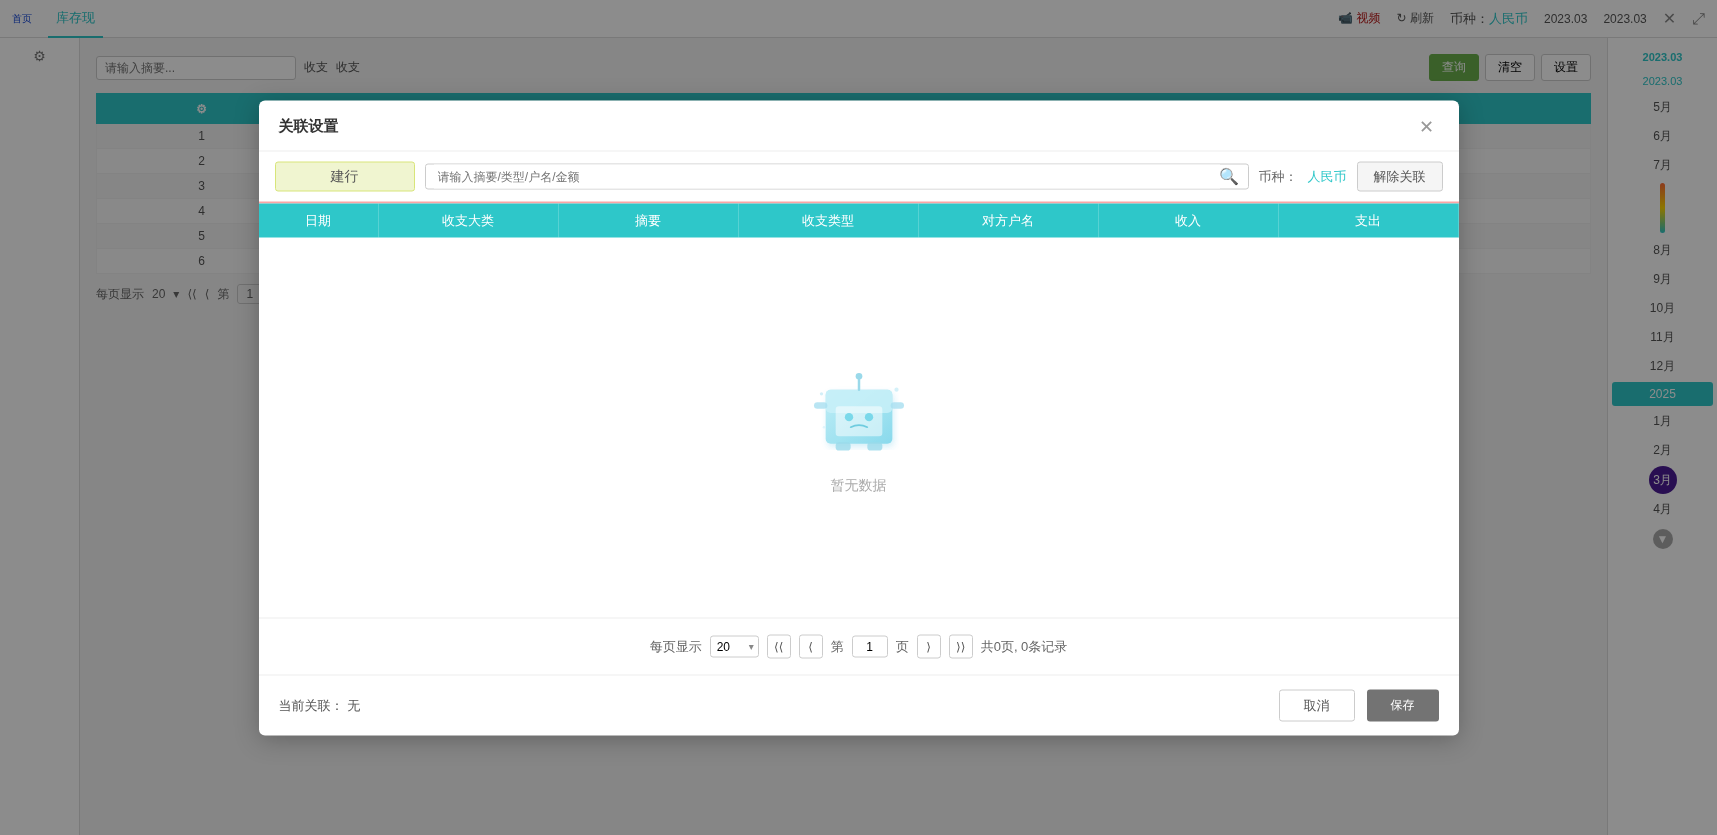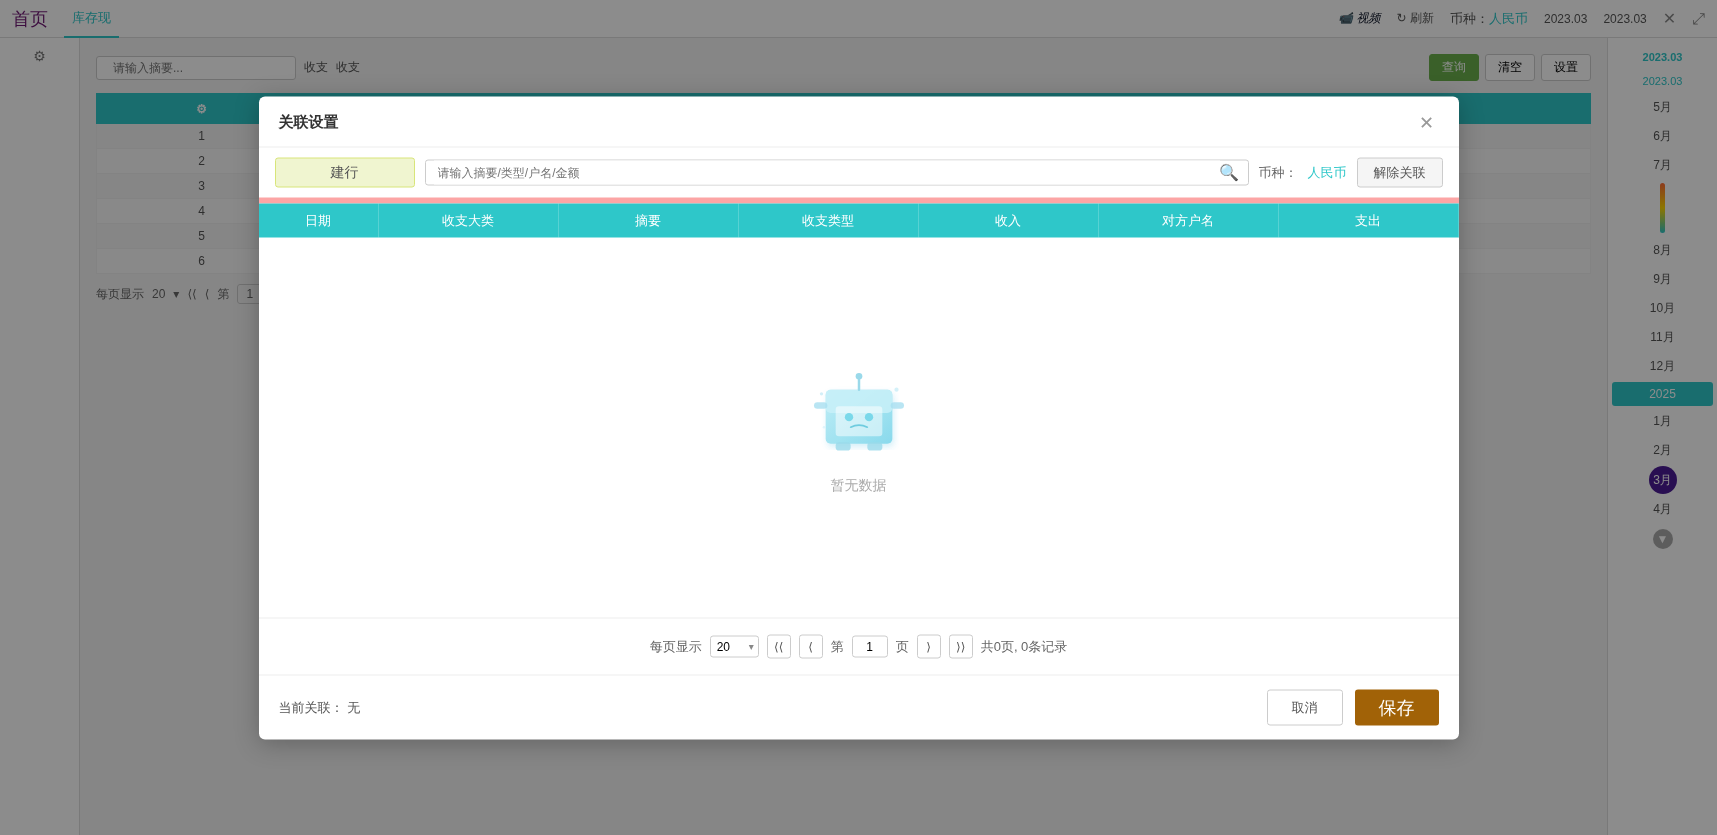--- a/index.html
+++ b/index.html
@@ -48,21 +48,21 @@
     .bg-toolbar {
       display: flex;
       gap: 8px;
       margin-bottom: 12px;
       align-items: center;
     }
 
     .bg-search-input {
       border: 1px solid #ccc;
       border-radius: 3px;
-      padding: 4px 16px;
+      padding: 4px 8px;
       font-size: 12px;
       width: 200px;
       color: #ec4899;
     }
 
     .bg-btn {
       padding: 4px 12px;
       border: 1px solid #ccc;
       border-radius: 3px;
       background: #fff;
@@ -153,21 +153,21 @@
       font-size: 18px;
       border-radius: 3px;
     }
 
     
     .dialog-toolbar {
       display: flex;
       align-items: center;
       padding: 10px 16px;
       gap: 10px;
-      border-bottom: 6px solid #fca5a5;
+      border-bottom: 2px solid #fca5a5;
       flex-shrink: 0;
     }
 
     .bank-tag {
       background: #f0f5d0;
       border: 1px solid #d8e57a;
       border-radius: 3px;
       padding: 5px 24px;
       font-size: 14px;
       color: #555;
@@ -364,24 +364,24 @@
       background: #fff;
       cursor: pointer;
       font-size: 13px;
       color: #555;
     }
 
     .btn-save {
       padding: 6px 24px;
       border: none;
       border-radius: 3px;
-      background: #a16207;
+      background: #737373;
       color: #fff;
       cursor: pointer;
-      font-size: 18px;
+      font-size: 12px;
     }
 
     
     .bg-right-col {
       width: 110px;
       background: #fff;
       border-left: 1px solid #ddd;
       display: flex;
       flex-direction: column;
       padding: 8px 4px;
@@ -444,24 +444,24 @@
       cursor: pointer;
       color: #777;
     }
   </style>
 </head>
 <body>
 
 <div class="bg-page">
 
   <div class="bg-header">
-    <span style="font-size:18px;color:#701a75;cursor:pointer;">首页</span>
+    <span style="font-size:10px;color:#1d4ed8;cursor:pointer;">首页</span>
     <div class="tab-active">库存现</div>
     <div class="topbar-icons">
-      <span style="cursor:pointer;font-size:12px;color:#0f172a;font-style:italic;">📹 <span>视频</span></span>
+      <span style="cursor:pointer;font-size:12px;color:#b91c1c;">📹 <span>视频</span></span>
       <span style="cursor:pointer;font-size:12px;color:#555;">↻ <span>刷新</span></span>
       <span style="font-size:13px;color:#555;">币种：<span style="color:#2ec7c9;">人民币</span></span>
       <span style="font-size:12px;color:#555;">2023.03</span>
       <span style="font-size:12px;color:#555;">2023.03</span>
       <span class="top-close-btn">✕</span>
       <span class="top-close-btn">⤢</span>
     </div>
   </div>
 
   <div class="bg-content">
@@ -633,22 +633,22 @@
     <span class="currency-label">币种：</span>
     <span class="currency-value">人民币</span>
     <button class="unlink-btn">解除关联</button>
   </div>
 
   <div class="dialog-table-header">
     <div>日期</div>
     <div>收支大类</div>
     <div>摘要</div>
     <div>收支类型</div>
+    <div>对方户名</div>
     <div>收入</div>
-    <div>对方户名</div>
     <div>支出</div>
   </div>
 
   <div class="dialog-body">
     <div class="empty-state">
 
       <svg class="empty-icon" viewBox="0 0 120 120" xmlns="http://www.w3.org/2000/svg">
         <defs>
           <linearGradient id="boxGrad" x1="0%" y1="0%" x2="100%" y2="100%">
             <stop offset="0%" style="stop-color:#b8ecf5;stop-opacity:1"></stop>

